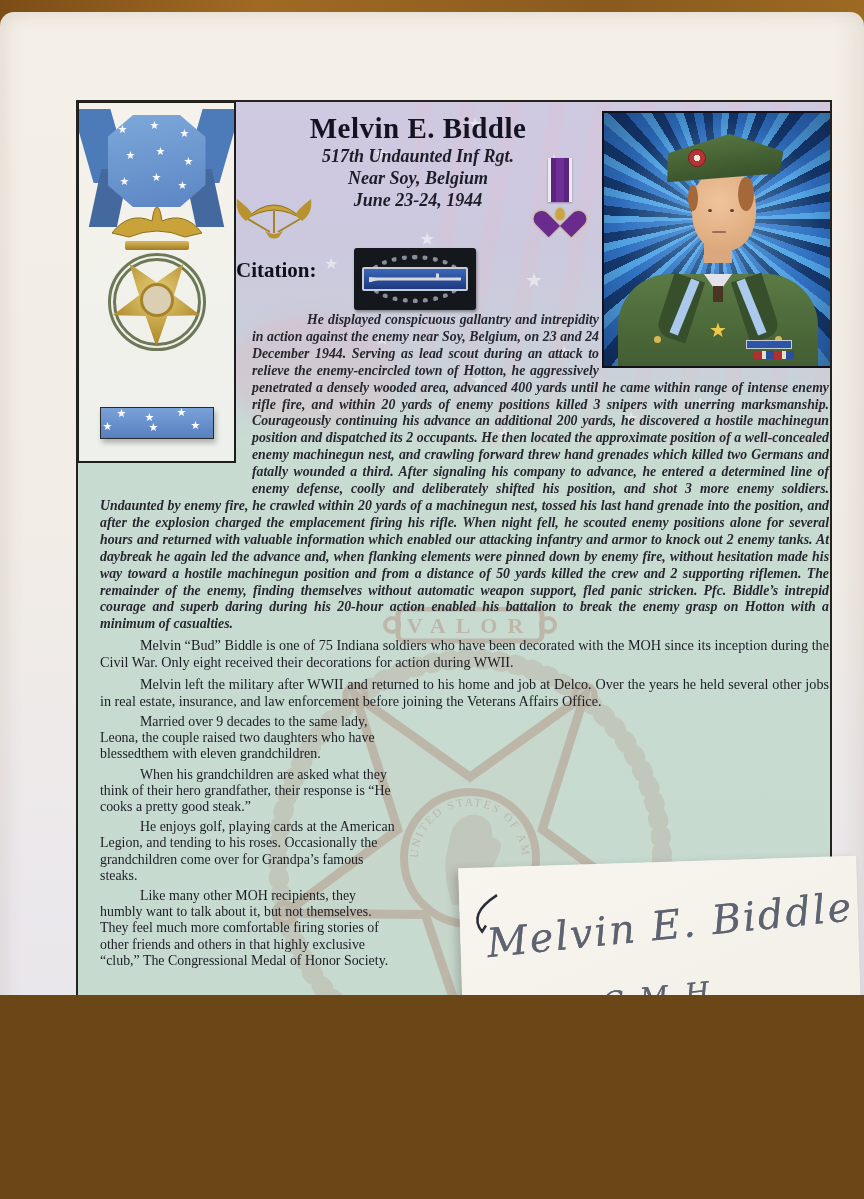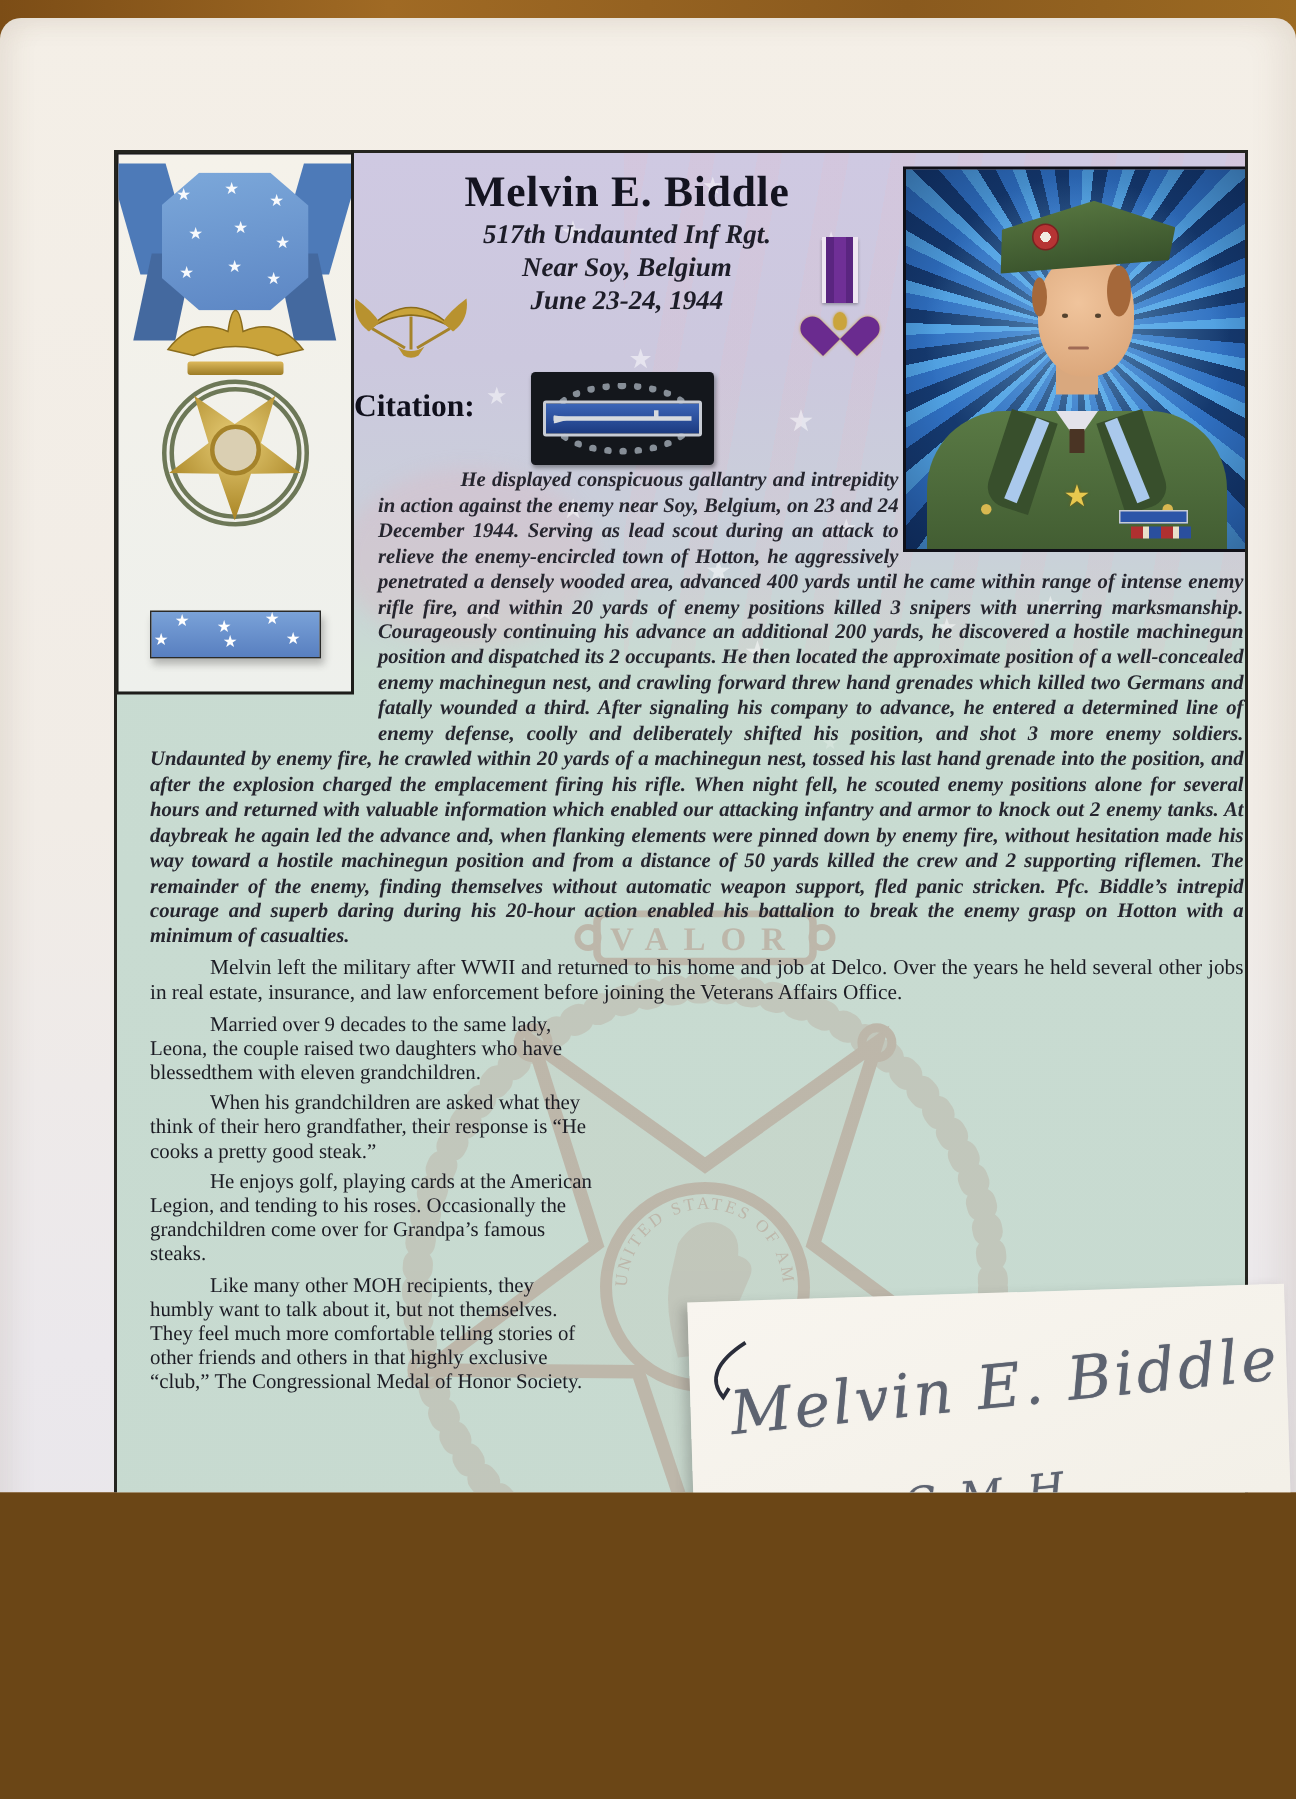--- a/index.html
+++ b/index.html
@@ -286,26 +286,27 @@
         <rect x="138" y="2" width="144" height="32" rx="6" fill="none" stroke="#b39484" stroke-width="5"></rect>
         <circle cx="132" cy="18" r="7" fill="none" stroke="#b39484" stroke-width="4"></circle>
         <circle cx="288" cy="18" r="7" fill="none" stroke="#b39484" stroke-width="4"></circle>
         <text x="210" y="26" text-anchor="middle" font-size="22" letter-spacing="10" fill="#b39484" font-family="Liberation Serif, serif" font-weight="bold">VALOR</text>
       </svg>
 
       <div class="flow">
         <div class="spacerL"></div>
         <div class="spacerR"></div>
         <div class="citation">He displayed conspicuous gallantry and intrepidity in action against the enemy near Soy, Belgium, on 23 and 24 December 1944. Serving as lead scout during an attack to relieve the enemy-encircled town of Hotton, he aggressively penetrated a densely wooded area, advanced 400 yards until he came within range of intense enemy rifle fire, and within 20 yards of enemy positions killed 3 snipers with unerring marksmanship. Courageously continuing his advance an additional 200 yards, he discovered a hostile machinegun position and dispatched its 2 occupants. He then located the approximate position of a well-concealed enemy machinegun nest, and crawling forward threw hand grenades which killed two Germans and fatally wounded a third. After signaling his company to advance, he entered a determined line of enemy defense, coolly and deliberately shifted his position, and shot 3 more enemy soldiers. Undaunted by enemy fire, he crawled within 20 yards of a machinegun nest, tossed his last hand grenade into the position, and after the explosion charged the emplacement firing his rifle. When night fell, he scouted enemy positions alone for several hours and returned with valuable information which enabled our attacking infantry and armor to knock out 2 enemy tanks. At daybreak he again led the advance and, when flanking elements were pinned down by enemy fire, without hesitation made his way toward a hostile machinegun position and from a distance of 50 yards killed the crew and 2 supporting riflemen. The remainder of the enemy, finding themselves without automatic weapon support, fled panic stricken. Pfc. Biddle’s intrepid courage and superb daring during his 20-hour action enabled his battalion to break the enemy grasp on Hotton with a minimum of casualties.</div>
+        <p class="bio">Melvin “Bud” Biddle is one of 75 Indiana soldiers who have been decorated with the MOH since its inception during the Civil War. Only eight received their decorations for action during WWII.</p>
         <p class="bio">Melvin left the military after WWII and returned to his home and job at Delco. Over the years he held several other jobs in real estate, insurance, and law enforcement before joining the Veterans Affairs Office.</p>
         <div class="narrowcol">
           <p class="bio">Married over 9 decades to the same lady, Leona, the couple raised two daughters who have blessedthem with eleven grandchildren.</p>
           <p class="bio">When his grandchildren are asked what they think of their hero grandfather, their response is “He cooks a pretty good steak.”</p>
           <p class="bio">He enjoys golf, playing cards at the American Legion, and tending to his roses. Occasionally the grandchildren come over for Grandpa’s famous steaks.</p>
-          <p class="bio">Like many other MOH recipients, they humbly want to talk about it, but not themselves. They feel much more comfortable telling stories of other friends and others in that highly exclusive “club,” The Congressional Medal of Honor Society.</p>
+          <p class="bio">Like many other MOH recipients, they humbly want to talk about it, but not themselves. They feel much more comfortable firing stories of other friends and others in that highly exclusive “club,” The Congressional Medal of Honor Society.</p>
         </div>
       </div>
     </div>
 
     <div class="card">
       <svg class="penmark" width="44" height="60" viewBox="0 0 44 60">
         <path d="M36 4 Q6 22 20 40 L24 34" fill="none" stroke="#2a2d3a" stroke-width="2.5"></path>
       </svg>
       <div class="hand h1">Melvin E. Biddle</div>
       <div class="hand h2">C.M.H.</div>

